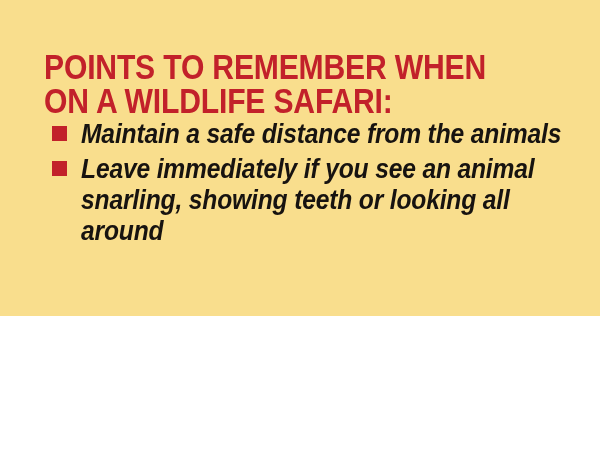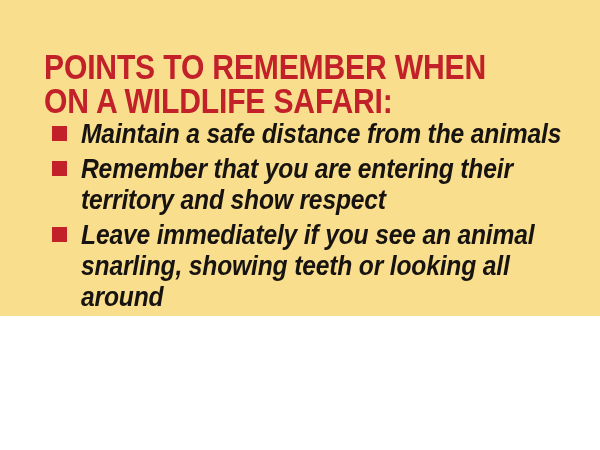--- a/index.html
+++ b/index.html
@@ -89,24 +89,20 @@
   <h1 id="headline">POINTS TO REMEMBER WHEN
 ON A WILDLIFE SAFARI:</h1>
 
   <ul id="tips-list">
 
     <li class="tip-item">
       <span class="tip-marker"></span>
       <span class="tip-text">Maintain a safe distance from the animals</span>
     </li>
 
-    <li class="tip-item">
-      <span class="tip-marker"></span>
-      <span class="tip-text">Remember that you are entering their territory and show respect</span>
-    </li>
 
 
     <li class="tip-item">
       <span class="tip-marker"></span>
       <span class="tip-text">Leave immediately if you see an animal snarling, showing teeth or looking all around</span>
     </li>
 
   </ul>
 </div>
 

